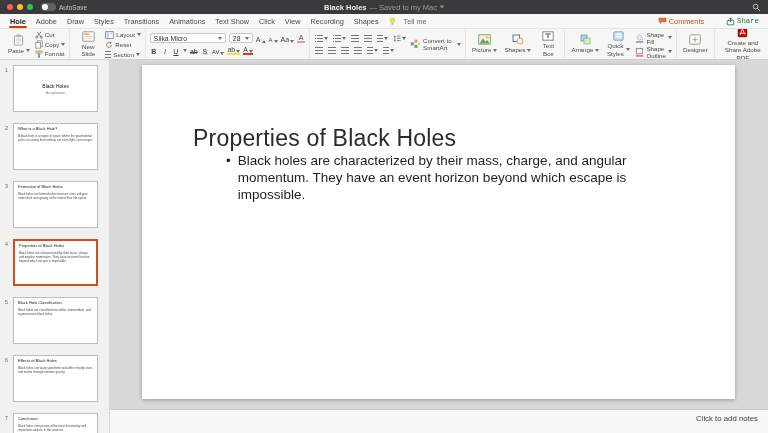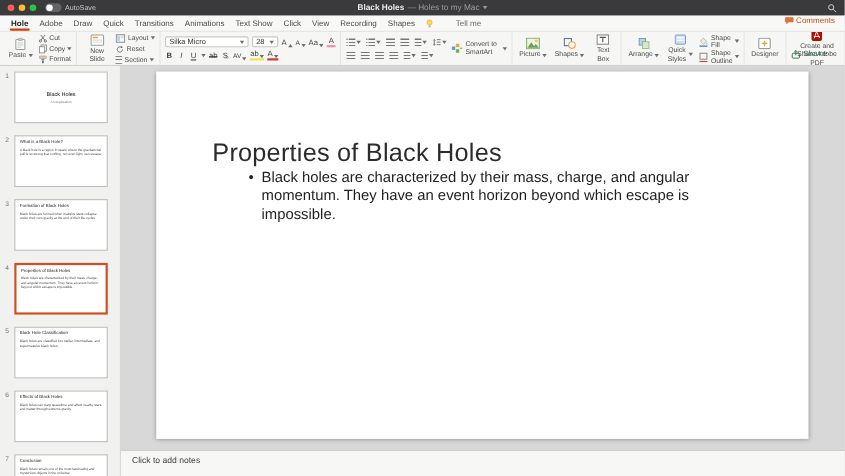--- a/index.html
+++ b/index.html
@@ -18,22 +18,22 @@
   .tb-title{position:absolute;left:50%;top:50%;transform:translate(-50%,-50%);display:flex;align-items:center;gap:3px;white-space:nowrap;font-size:7.5px;}
   .tb-main{color:#ededed;font-weight:bold;}
   .tb-suffix{color:#9b9b9b;}
   .tb-right{margin-left:auto;display:flex;align-items:center;gap:7px;}
 
   
   .tabrow{height:15px;background:#f8f8f7;display:flex;align-items:stretch;padding:0 5px;font-size:7.3px;color:#4c4c4c;border-bottom:1px solid #e4e4e3;}
   .tab{display:flex;align-items:center;padding:0 5px;position:relative;cursor:default;}
   .tab.active{color:#1c1c1c;font-weight:bold;}
   .tab.active::after{content:"";position:absolute;left:4px;right:4px;bottom:0;height:2px;background:#d83b01;border-radius:1px;}
-  .tellme{display:flex;align-items:center;gap:20px;padding:0 5px;color:#6a6a6a;}
-  .tabrow-right{margin-left:auto;display:flex;align-items:center;gap:22px;padding-right:4px;flex-direction:column;}
+  .tellme{display:flex;align-items:center;gap:8px;padding:0 5px;color:#6a6a6a;}
+  .tabrow-right{margin-left:auto;display:flex;align-items:center;gap:22px;padding-right:4px;}
   .comments{display:flex;align-items:center;gap:2px;color:#c35112;}
   .share{display:flex;align-items:center;gap:2px;color:#217346;font-family:Liberation Mono, monospace;}
 
   
   .ribbon{height:31px;background:#f6f6f5;border-bottom:1px solid #d2d2d1;display:flex;align-items:stretch;padding:0 2px;overflow:hidden;}
   .rgroup{display:flex;align-items:center;gap:3px;padding:2px 4px;border-right:1px solid #e5e5e4;}
   .bigbtn{display:flex;flex-direction:column;align-items:center;justify-content:center;gap:1px;padding:0 2px;text-align:center;}
   .lbl{font-size:6.2px;color:#4a4a4a;line-height:1.15;display:flex;align-items:center;gap:2px;justify-content:center;}
   .wraplbl{font-size:6.2px;color:#4a4a4a;line-height:1.15;width:32px;text-align:left;}
   .smallcol{display:flex;flex-direction:column;justify-content:space-between;height:27px;}
@@ -68,42 +68,42 @@
   .t-main-title{font-size:5px;color:#111;}
   .t-subtitle{font-size:3px;color:#777;margin-top:2px;}
 
   .canvas-col{flex:1;display:flex;flex-direction:column;min-width:0;}
   .canvas{flex:1;position:relative;background:#d8d8d8;}
   .slide{position:absolute;left:32px;top:5px;width:593px;height:334px;background:#fff;box-shadow:0 1px 4px rgba(0,0,0,.30);}
   .slide-title{position:absolute;left:51px;top:60px;font-size:23px;color:#2b2b2b;letter-spacing:.2px;}
   .slide-body{position:absolute;left:84px;top:87px;width:424px;font-size:13.5px;color:#1f1f1f;line-height:1.26;display:flex;gap:7px;}
   .bulletchar{flex:none;}
 
-  .notes{height:24px;background:#f7f7f6;border-top:1px solid #cdcdcc;padding:4px 10px;font-size:7.8px;color:#3f3f3f;}
+  .notes{height:24px;background:#f7f7f6;border-top:1px solid #cdcdcc;padding:4px 10px;font-size:7.8px;color:#3f3f3f;text-align:right;}
 
   svg{display:block;flex:none;}
 </style>
 </head>
 <body>
 
 <div class="titlebar">
   <div class="traffic">
     <div class="dot red"></div>
     <div class="dot yellow"></div>
     <div class="dot green"></div>
   </div>
   <div class="autosave">
     <div class="toggle">
         <div class="knob"></div>
       </div>
     <span class="as-label">AutoSave</span>
   </div>
   <div class="tb-title">
     <span class="tb-main">Black Holes</span>
-    <span class="tb-suffix">— Holes to my Mac</span>
+    <span class="tb-suffix">— Saved to my Mac</span>
     <span class="caret" style="border-top-color:#9b9b9b"></span>
   </div>
   <div class="tb-right">
     <span>
       <svg viewBox="0 0 10 10" width="9" height="9">
           <circle cx="4" cy="4" r="2.6" fill="none" stroke="#cfcfcf"></circle>
           <path d="M6 6 L9 9" stroke="#cfcfcf"></path>
         </svg>
     </span>
   </div>
@@ -113,21 +113,21 @@
   <div class="tab active">
       <span>Hole</span>
     </div>
   <div class="tab">
       <span>Adobe</span>
     </div>
   <div class="tab">
       <span>Draw</span>
     </div>
   <div class="tab">
-      <span>Quick</span>
+      <span>Styles</span>
     </div>
   <div class="tab">
       <span>Transitions</span>
     </div>
   <div class="tab">
       <span>Animations</span>
     </div>
   <div class="tab">
       <span>Text Show</span>
     </div>

